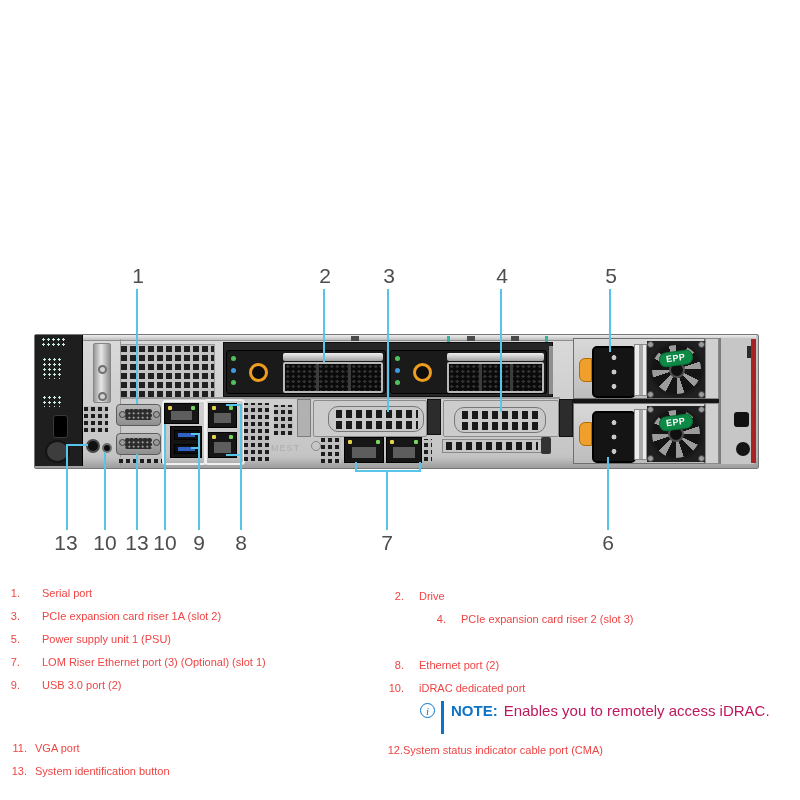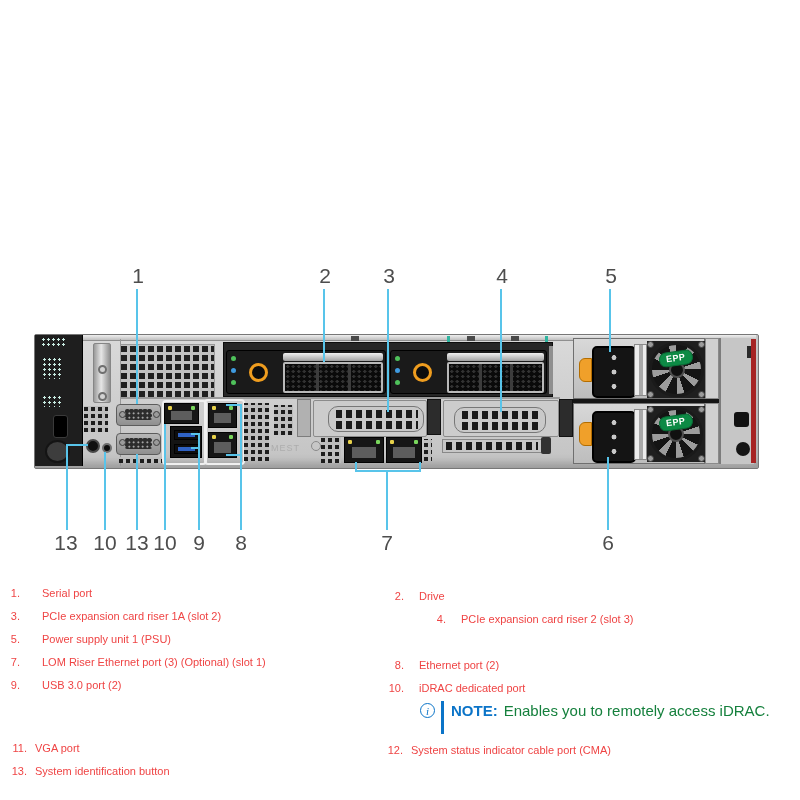--- a/index.html
+++ b/index.html
@@ -50,21 +50,21 @@
   .dot{position:absolute;width:5px;height:5px;border-radius:50%;}
   
   .lg{position:absolute;font-size:11px;color:#ef4444;white-space:nowrap;}
   .lgn{display:inline-block;text-align:right;}
   .note{position:absolute;display:flex;align-items:flex-start;font-size:15px;white-space:nowrap;}
   .ni{width:15px;height:15px;border:1.7px solid #0b74c8;border-radius:50%;color:#0b74c8;font-size:11px;
       font-family:"Liberation Serif",serif;font-style:italic;display:flex;align-items:center;justify-content:center;
       box-sizing:border-box;margin-top:1px;flex:none;}
   .nbar{width:3px;height:33px;background:#0b74c8;margin:-1px 7px 0 6px;flex:none;}
   .nlabel{font-weight:bold;color:#0b74c8;margin-right:6px;}
-  .ntext{color:#15803d;}
+  .ntext{color:#be185d;}
 </style>
 </head>
 <body>
 
 <div id="page">
 
   <div id="chassis">
 
     <div class="a" style="left:0;top:0;width:721px;height:6px;background:linear-gradient(#efefef,#bfbfbf);border-bottom:1px solid #8f8f8f;"></div>
     <div class="a" style="left:316px;top:1px;width:8px;height:5px;background:#4a4a4a;"></div>
@@ -281,16 +281,16 @@
     <span class="ntext">Enables you to remotely access iDRAC.</span>
   </div>
 
   <div class="lg" style="left:8px;top:742px;">
     <span class="lgn" style="width:19px;margin-right:8px;">11.</span><span>VGA port</span>
   </div>
   <div class="lg" style="left:8px;top:765px;">
     <span class="lgn" style="width:19px;margin-right:8px;">13.</span><span>System identification button</span>
   </div>
   <div class="lg" style="left:385px;top:744px;">
-    <span class="lgn" style="width:18px;margin-right:8px;">12.</span><span>System status indicator cable port (CMA)</span>
+    <span class="lgn" style="width:18px;">12.</span><span>System status indicator cable port (CMA)</span>
   </div>
 
 </div>
 
 </body></html>

